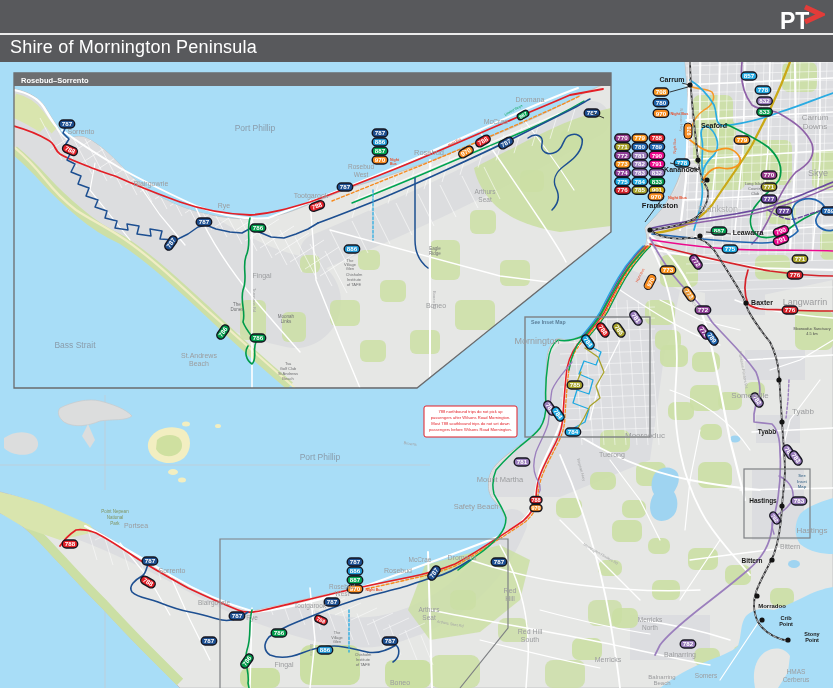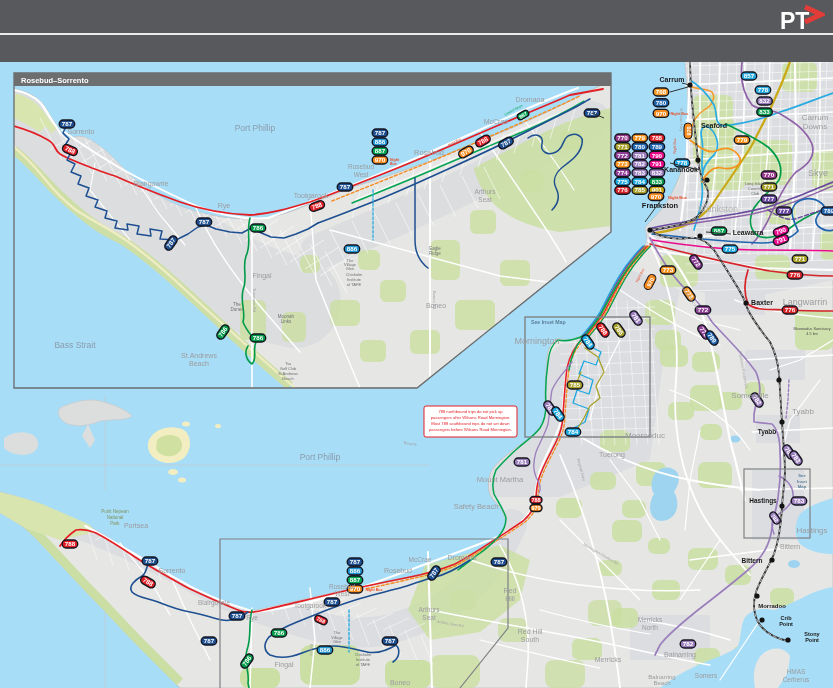--- a/index.html
+++ b/index.html
@@ -984,16 +984,17 @@
         <rect x="642" y="278" width="16" height="8" rx="4" fill="#f68b1f" stroke="#15151f" stroke-width="1"></rect>
         <text x="650" y="284.6" text-anchor="middle" font-size="5.5" font-weight="bold" fill="#fff">970</text>
       </g>
       <text x="641" y="276" text-anchor="middle" font-size="3.5" fill="#e8502d" transform="rotate(-62 641 276)">Night Bus</text>
       <text x="463" y="151" text-anchor="middle" font-size="1" fill="#fff" font-weight="bold">970</text>
       <text x="455" y="143" text-anchor="middle" font-size="3.3" fill="#e8502d" transform="rotate(-28 455 143)">Night Bus</text>
       <text x="514" y="111" text-anchor="middle" font-size="3.3" fill="#00a551" transform="rotate(-28 514 111)">Limited Stops</text>
     </svg></div>
 <div id="hdr">
  <div class="sep"></div>
+ <h1>Shire of Mornington Peninsula</h1>
  <svg id="logo" width="52" height="30" viewBox="0 0 52 30">
   <text x="7" y="25" font-family="&quot;Liberation Sans&quot;,sans-serif" font-size="23" font-weight="bold" fill="#fff">PT</text>
   <path d="M32,3 L48,10.5 L32,18" fill="none" stroke="#e23c39" stroke-width="5"></path>
  </svg>
 </div>
 </body></html>

